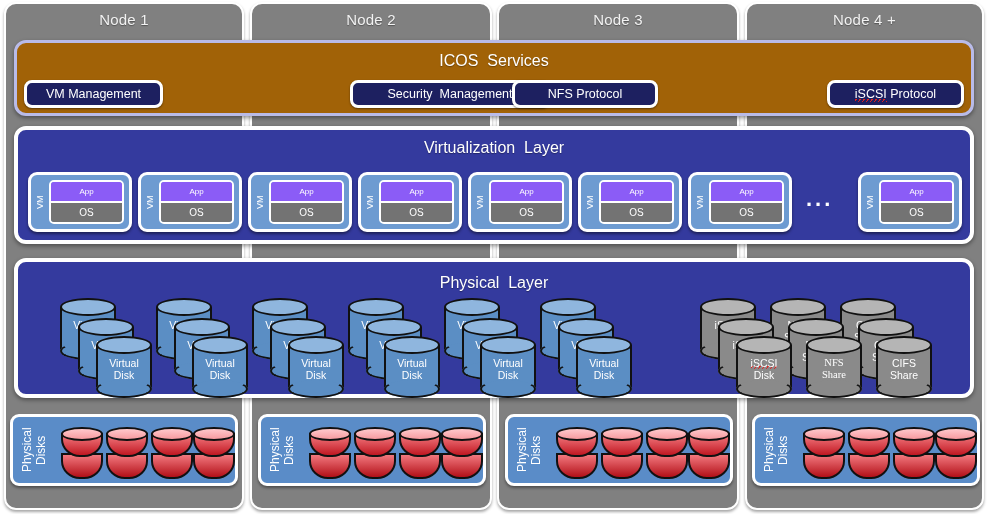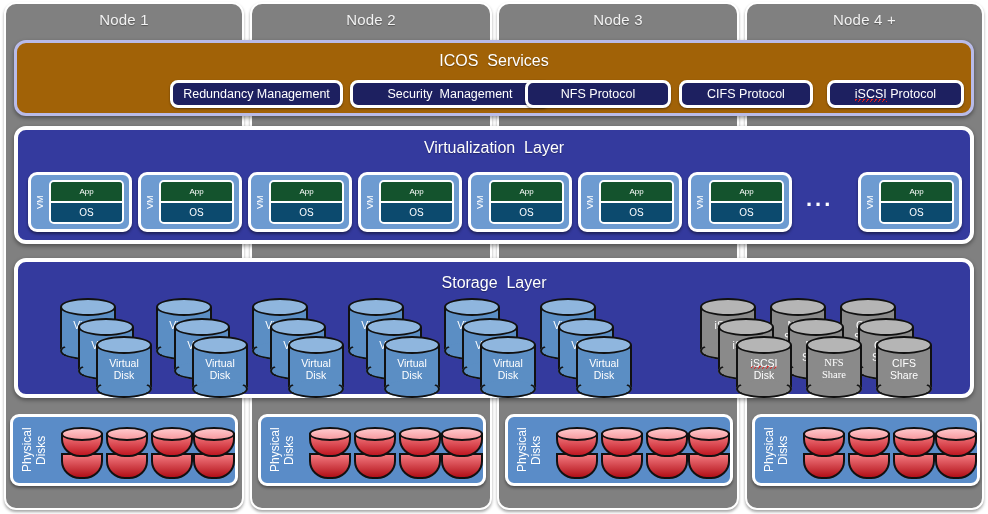--- a/index.html
+++ b/index.html
@@ -101,28 +101,28 @@
     position:absolute;
     left:18px;right:5px;top:5px;bottom:5px;
     border:2px solid #ffffff;
     border-radius:5px;
     box-sizing:border-box;
     overflow:hidden;
     display:flex;flex-direction:column;
   }
   .vm-app{
     flex:1;
-    background:#14532d;
+    background:#8b5cf6;
     border-bottom:2px solid #ffffff;
     color:#ffffff;font-size:8px;
     display:flex;align-items:center;justify-content:center;
   }
   .vm-os{
     flex:1;
-    background:#0c4a6e;
+    background:#737373;
     color:#ffffff;font-size:10px;
     display:flex;align-items:center;justify-content:center;
   }
   .ellipsis{
     position:absolute;
     color:#ffffff;font-size:22px;font-weight:bold;
     letter-spacing:3px;
     white-space:nowrap;
   }
 
@@ -216,31 +216,28 @@
   <div class="node-panel" style="left:497px;top:2px;width:242px;height:508px;">
     <div class="node-label">Node 3</div>
   </div>
   <div class="node-panel" style="left:745px;top:2px;width:239px;height:508px;">
     <div class="node-label">Node 4 +</div>
   </div>
 
   <div class="layer icos" style="left:14px;top:40px;width:960px;height:76px;">
     <div class="layer-title" style="top:9px;">ICOS  Services</div>
   </div>
-  <div class="svc" style="left:170px;top:80px;width:173px;height:28px;">
-    <span>Redundancy Management</span>
+  <div class="svc" style="left:24px;top:80px;width:139px;height:28px;">
+    <span>VM Management</span>
   </div>
   <div class="svc" style="left:350px;top:80px;width:200px;height:28px;">
     <span>Security  Management</span>
   </div>
-  <div class="svc" style="left:525px;top:80px;width:146px;height:28px;">
+  <div class="svc" style="left:512px;top:80px;width:146px;height:28px;">
     <span>NFS Protocol</span>
-  </div>
-  <div class="svc" style="left:679px;top:80px;width:134px;height:28px;">
-    <span>CIFS Protocol</span>
   </div>
   <div class="svc" style="left:827px;top:80px;width:137px;height:28px;">
     <span class="sq">iSCSI</span><span>&nbsp;Protocol</span>
   </div>
 
   <div class="layer plain" style="left:14px;top:126px;width:960px;height:118px;">
     <div class="layer-title" style="top:9px;">Virtualization  Layer</div>
   </div>
 
   <div class="vm" style="left:28px;top:172px;width:104px;height:60px;">
@@ -297,21 +294,21 @@
 
   <div class="vm" style="left:858px;top:172px;width:104px;height:60px;">
     <div class="vm-tag">VM</div>
     <div class="vm-inner">
       <div class="vm-app">App</div>
       <div class="vm-os">OS</div>
     </div>
   </div>
 
   <div class="layer plain" style="left:14px;top:258px;width:960px;height:140px;">
-    <div class="layer-title" style="top:12px;">Storage  Layer</div>
+    <div class="layer-title" style="top:12px;">Physical  Layer</div>
   </div>
 
   <div class="cyl vd" style="left:60px;top:298px;width:56px;height:62px;z-index:3;">
     <div class="body"></div>
     <div class="cap"></div>
     <div class="bot"></div>
     <div class="top"></div>
     <div class="lbl">Virtual
 Disk</div>
   </div>

